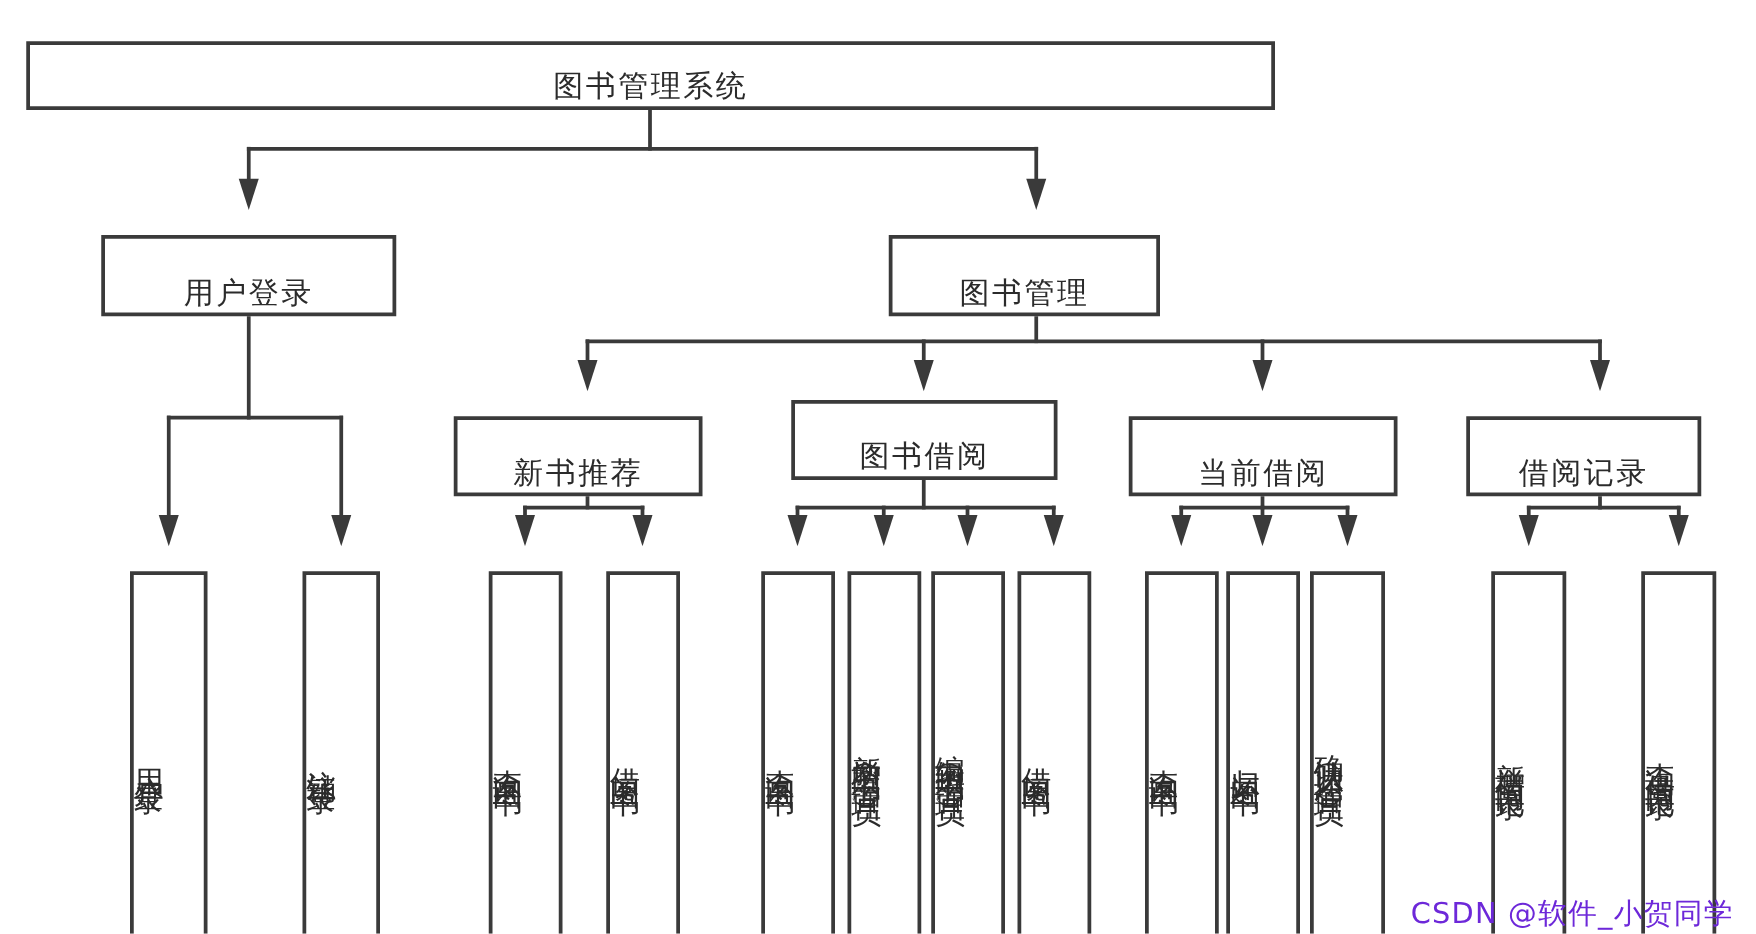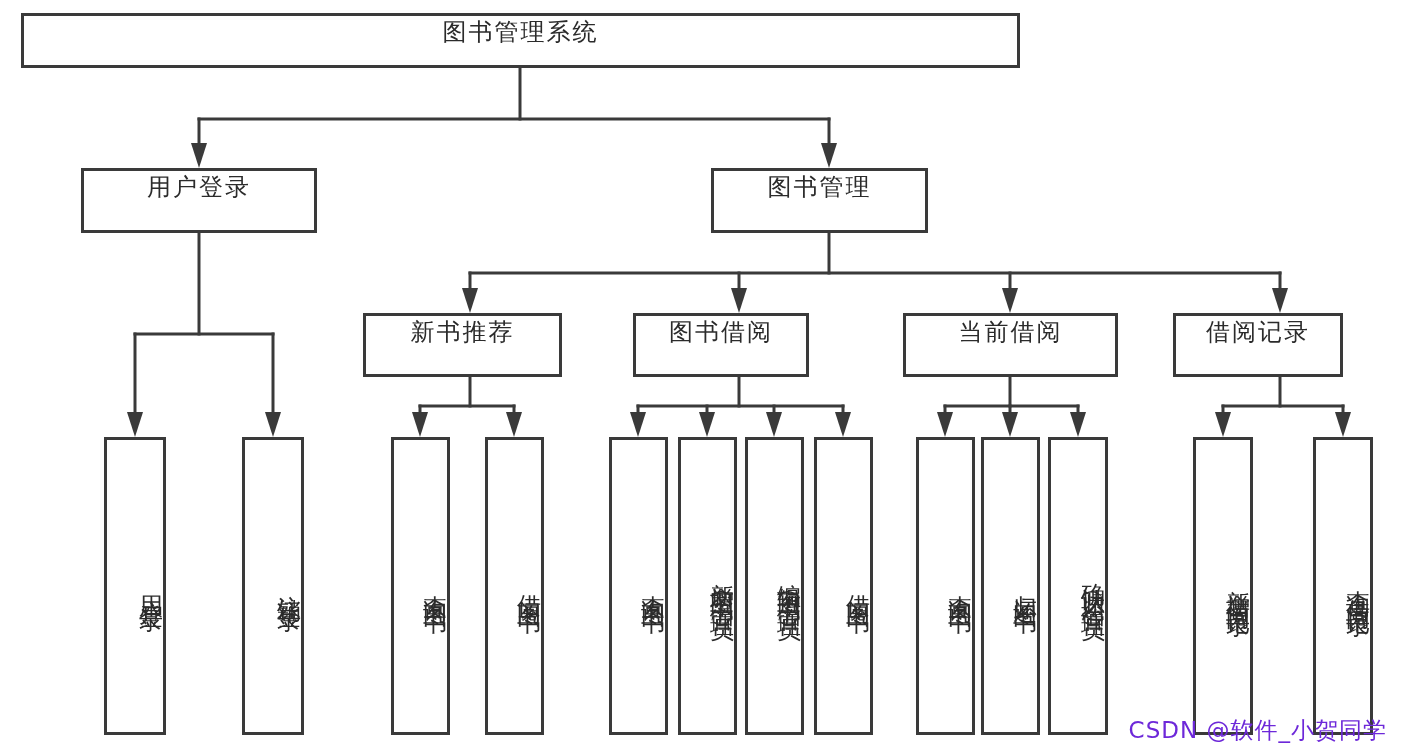--- a/index.html
+++ b/index.html
@@ -11,23 +11,24 @@
     overflow:hidden;
   }
   #wires{position:absolute;left:0;top:0;z-index:1;}
   .node{
     position:absolute;
     box-sizing:border-box;
     background:#ffffff;
     border:3px solid #3a3a3a;
     color:#2b2b2b;
     display:flex;
-    align-items:flex-start;
+    align-items:flex-end;
     justify-content:center;
     z-index:2;
+    margin-top:20px;
   }
   .hnode{font-size:24px;letter-spacing:2px;}
   .leaf{
     writing-mode:vertical-rl;
     font-size:24px;
     letter-spacing:5px;
     line-height:1;
     text-align:center;
   }
   .watermark{
@@ -122,27 +123,27 @@
   <div class="node hnode" style="left:81px;top:168px;width:236px;height:65px">
     <span>用户登录</span>
   </div>
   <div class="node hnode" style="left:711px;top:168px;width:217px;height:65px">
     <span>图书管理</span>
   </div>
 
   <div class="node hnode" style="left:363px;top:313px;width:199px;height:64px">
     <span>新书推荐</span>
   </div>
-  <div class="node hnode" style="left:633px;top:313px;width:176px;height:64px">
+  <div class="node hnode" style="left:633px;top:300px;width:213px;height:64px">
     <span>图书借阅</span>
   </div>
   <div class="node hnode" style="left:903px;top:313px;width:215px;height:64px">
     <span>当前借阅</span>
   </div>
-  <div class="node hnode" style="left:1173px;top:313px;width:170px;height:64px">
+  <div class="node hnode" style="left:1173px;top:313px;width:188px;height:64px">
     <span>借阅记录</span>
   </div>
 
   <div class="node leaf" style="left:104px;top:437px;width:62px;height:298px">
     <span>用户登录</span>
   </div>
   <div class="node leaf" style="left:242px;top:437px;width:62px;height:298px">
     <span>注销登录</span>
   </div>
 

